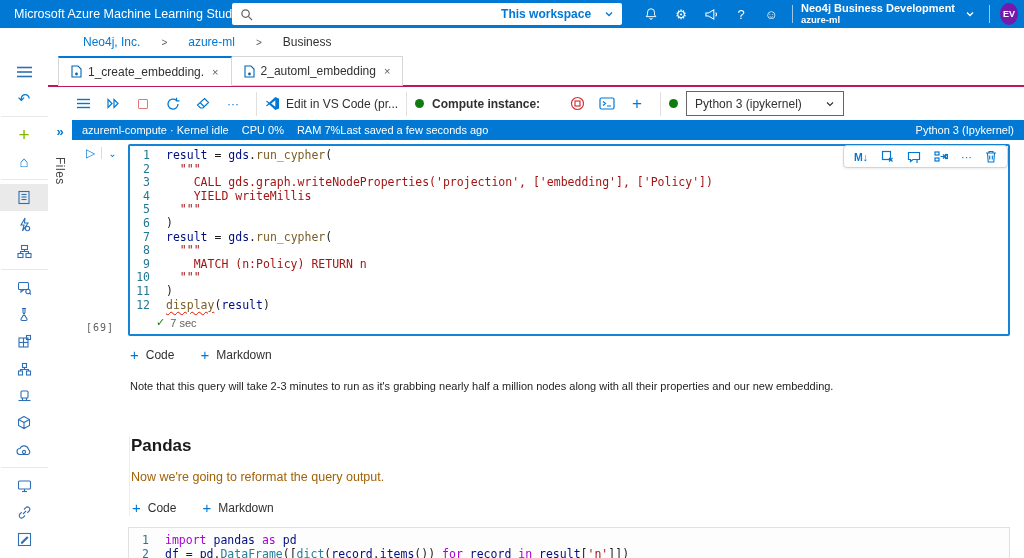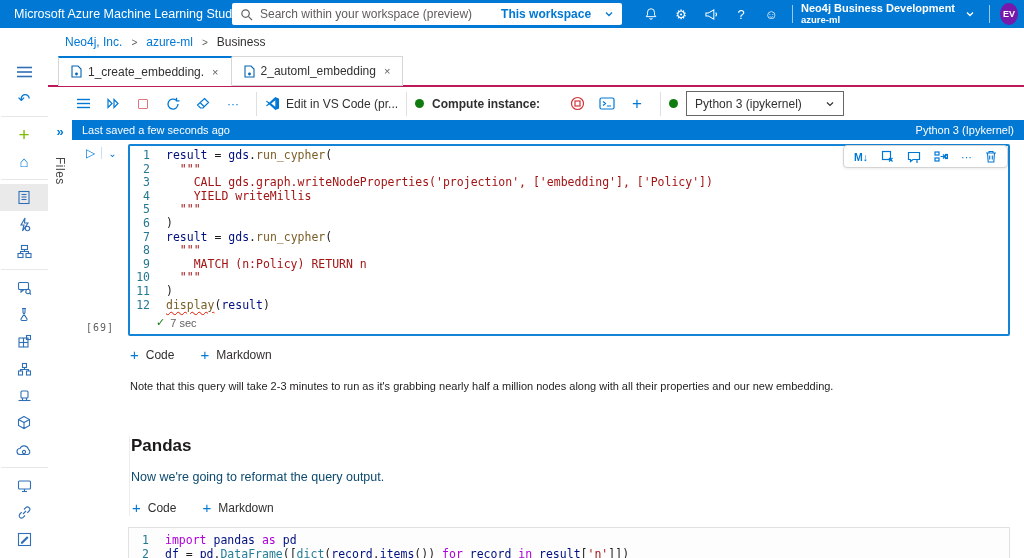--- a/index.html
+++ b/index.html
@@ -18,21 +18,21 @@
   .hdr-ic{width:30px;height:28px;display:flex;align-items:center;justify-content:center;font-size:13px;color:#fff}
   .hdr-sep{width:1px;height:18px;background:rgba(255,255,255,.6);margin:0 6px}
   .hdr-account{display:flex;flex-direction:column;line-height:11px;margin-left:2px}
   .hdr-account .nm{font-size:11px;font-weight:700;white-space:nowrap}
   .hdr-account .ws{font-size:9.5px;font-weight:700}
   .hdr-caret{margin:0 8px 0 10px}
   .avatar{width:22px;height:22px;border-radius:50%;background:#7719aa;color:#fff;font-size:9px;
     font-weight:700;display:flex;align-items:center;justify-content:center;margin-right:6px;margin-left:4px}
 
   
-  .crumbrow{height:28px;display:flex;align-items:center;padding-left:65px;font-size:12px;gap:9px}
+  .crumbrow{height:28px;display:flex;align-items:center;padding-left:83px;font-size:12px;gap:21px}
   .crumb-link{color:#0078d4;cursor:pointer}
   .crumb-sep{color:#605e5c;font-size:10px}
   .crumb-cur{color:#323130}
 
   
   .mainrow{display:flex;height:502px}
   .rail{width:48px;display:flex;flex-direction:column;align-items:center;padding-top:2px;flex:none}
   .rail-ic{width:48px;height:27px;display:flex;align-items:center;justify-content:center;color:#0078d4;font-size:15px}
   .rail-ic.sel{background:#eaeaea}
   .rail-div{width:47px;height:1px;background:#e8e8e8;margin:4px 0}
@@ -98,37 +98,36 @@
   .ctic svg{stroke:#0078d4;fill:none;stroke-width:1.2}
   .mdglyph{font-weight:700;font-size:10.5px}
 
   .addbar{display:flex;gap:26px;margin:10px 0 0 58px;font-size:12px;color:#323130}
   .addbtn{display:flex;align-items:center;gap:7px}
   .plus{color:#0078d4;font-size:15px;font-weight:400}
 
   .mdnote{margin:17px 14px 0 58px;font-size:11px;color:#201f1e}
   .mdsection{margin:44px 14px 0 57px;border-left:1px solid #ededed;padding-left:1px}
   .mdh{font-size:17px;font-weight:700;color:#1b1a19}
-  .mdp{font-size:12.5px;margin-top:14px;color:#0c4a6e}
+  .mdp{font-size:12.5px;margin-top:14px;color:#a16207}
   .addbar2{margin:15px 0 0 1px}
   .cellrow2{margin-top:11px}
 </style>
 </head>
 <body>
 
 <div class="hdr">
   <div class="hdr-title">Microsoft Azure Machine Learning Studio</div>
   <div class="hdr-search">
     <span>
       <svg width="13" height="13" viewBox="0 0 14 14">
           <circle cx="6" cy="6" r="4" stroke="#605e5c" fill="none" stroke-width="1.3"></circle>
           <line x1="9" y1="9" x2="13" y2="13" stroke="#605e5c" stroke-width="1.3"></line>
         </svg>
     </span>
-    <span>Search within your workspace (preview)</span>
     <span class="scope">
       <span>This workspace</span>
       <svg class="chev" viewBox="0 0 10 10">
           <polyline points="2,3.5 5,6.5 8,3.5" stroke="#0078d4" fill="none" stroke-width="1.3"></polyline>
         </svg>
     </span>
   </div>
   <div class="hdr-icons">
     <span class="hdr-ic">
       <svg width="14" height="14" viewBox="0 0 16 16">
@@ -369,20 +368,25 @@
 
     <div class="nbregion">
       <div class="filestrip">
         <span class="expand">»</span>
         <span class="fileslbl">Files</span>
       </div>
 
       <div class="nbmain">
 
         <div class="kbar">
+          <span class="kl">
+            <span>azureml-compute · Kernel idle</span>
+            <span>CPU  0%</span>
+            <span>RAM  7%</span>
+          </span>
           <span class="mid">Last saved a few seconds ago</span>
           <span class="kr">Python 3 (Ipykernel)</span>
         </div>
 
         <div class="nbscroll">
 
           <div class="celltools">
             <span class="ctic mdglyph">M↓</span>
             <span class="ctic">
               <svg width="13" height="13" viewBox="0 0 13 13">

